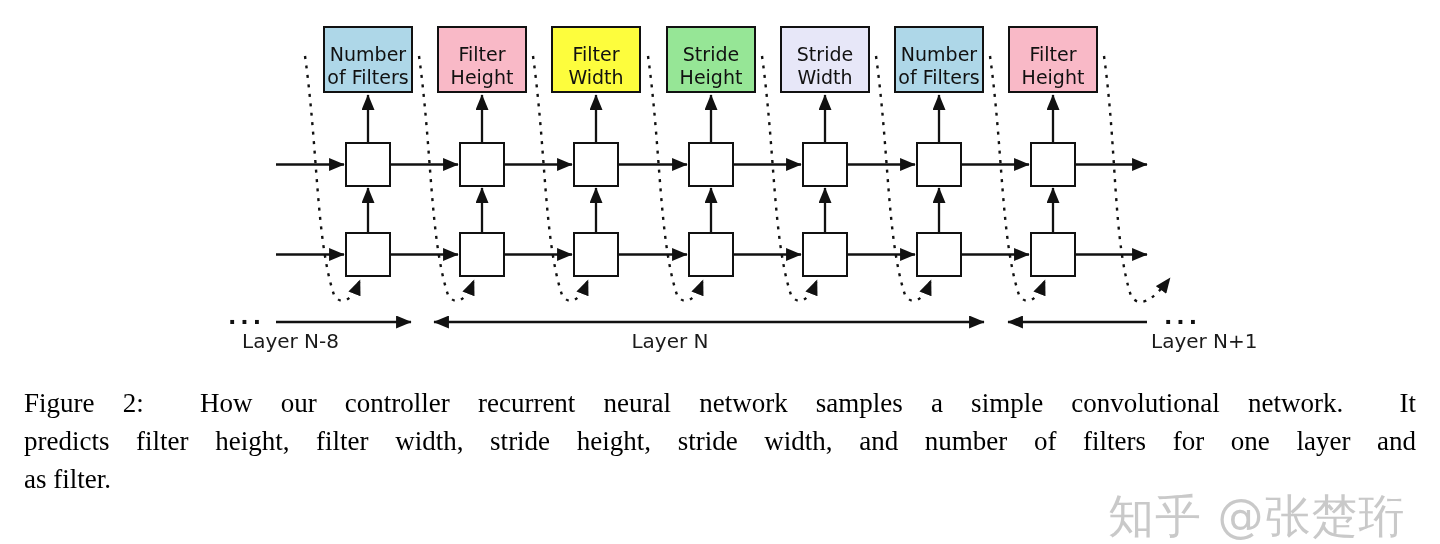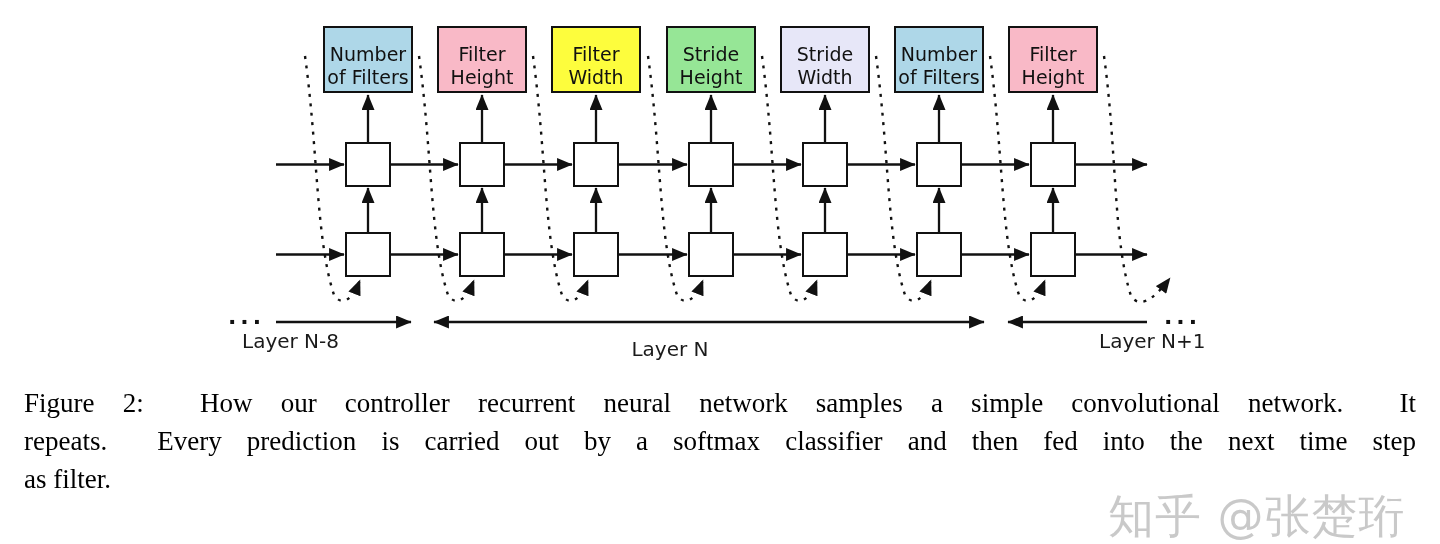--- a/index.html
+++ b/index.html
@@ -107,39 +107,39 @@
     </div>
     <div class="pbox" style="left: 1008px; background-color: rgb(249, 185, 199);">
       <span class="pbox-label">Filter
 Height</span>
     </div>
 
     <div class="dots" style="left:228px;top:304px">...</div>
     <div class="dots" style="left:1164px;top:304px">...</div>
 
     <div class="layer-label" style="left:242px;top:329px">Layer N-8</div>
-    <div class="layer-label" style="left:630px;top:337px;width:80px;text-align:center">Layer N</div>
-    <div class="layer-label" style="left:1099px;top:329px">Layer N+1</div>
+    <div class="layer-label" style="left:630px;top:329px;width:80px;text-align:center">Layer N</div>
+    <div class="layer-label" style="left:1151px;top:329px">Layer N+1</div>
   <div class="cell" style="left: 345px; top: 142px;"></div>
       <div class="cell" style="left: 345px; top: 232px;"></div>
       <div class="cell" style="left: 459px; top: 142px;"></div>
       <div class="cell" style="left: 459px; top: 232px;"></div>
       <div class="cell" style="left: 573px; top: 142px;"></div>
       <div class="cell" style="left: 573px; top: 232px;"></div>
       <div class="cell" style="left: 688px; top: 142px;"></div>
       <div class="cell" style="left: 688px; top: 232px;"></div>
       <div class="cell" style="left: 802px; top: 142px;"></div>
       <div class="cell" style="left: 802px; top: 232px;"></div>
       <div class="cell" style="left: 916px; top: 142px;"></div>
       <div class="cell" style="left: 916px; top: 232px;"></div>
       <div class="cell" style="left: 1030px; top: 142px;"></div>
       <div class="cell" style="left: 1030px; top: 232px;"></div>
     </div>
 
   <div class="caption">
     <div class="jline">Figure 2:&nbsp; How our controller recurrent neural network samples a simple convolutional network.&nbsp; It</div>
-    <div class="jline">repeats.&nbsp; Every prediction is carried out by a softmax classifier and then fed into the next time step</div>
+    <div class="jline">predicts filter height, filter width, stride height, stride width, and number of filters for one layer and</div>
     <div class="lline">as filter.</div>
   </div>
 
   <div class="watermark">知乎 @张楚珩</div>
 
 </div>
 
 </body></html>

